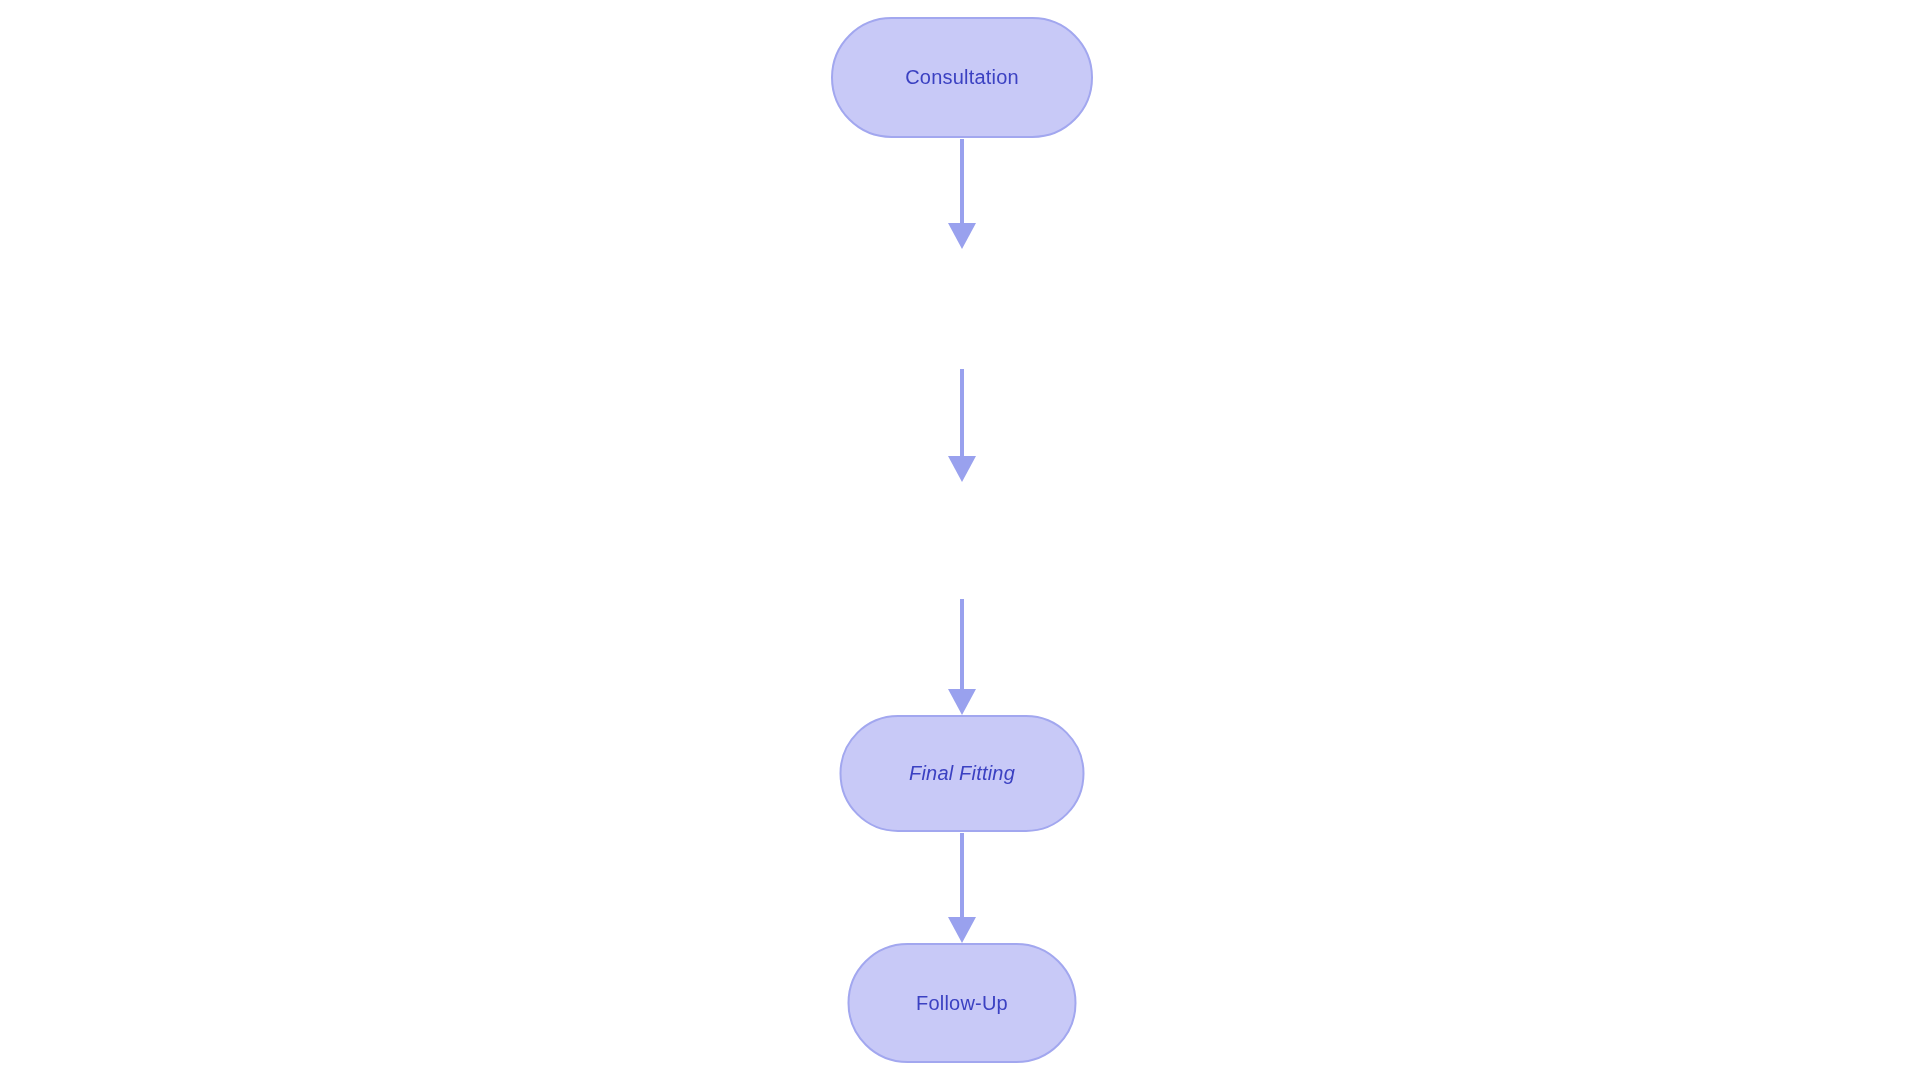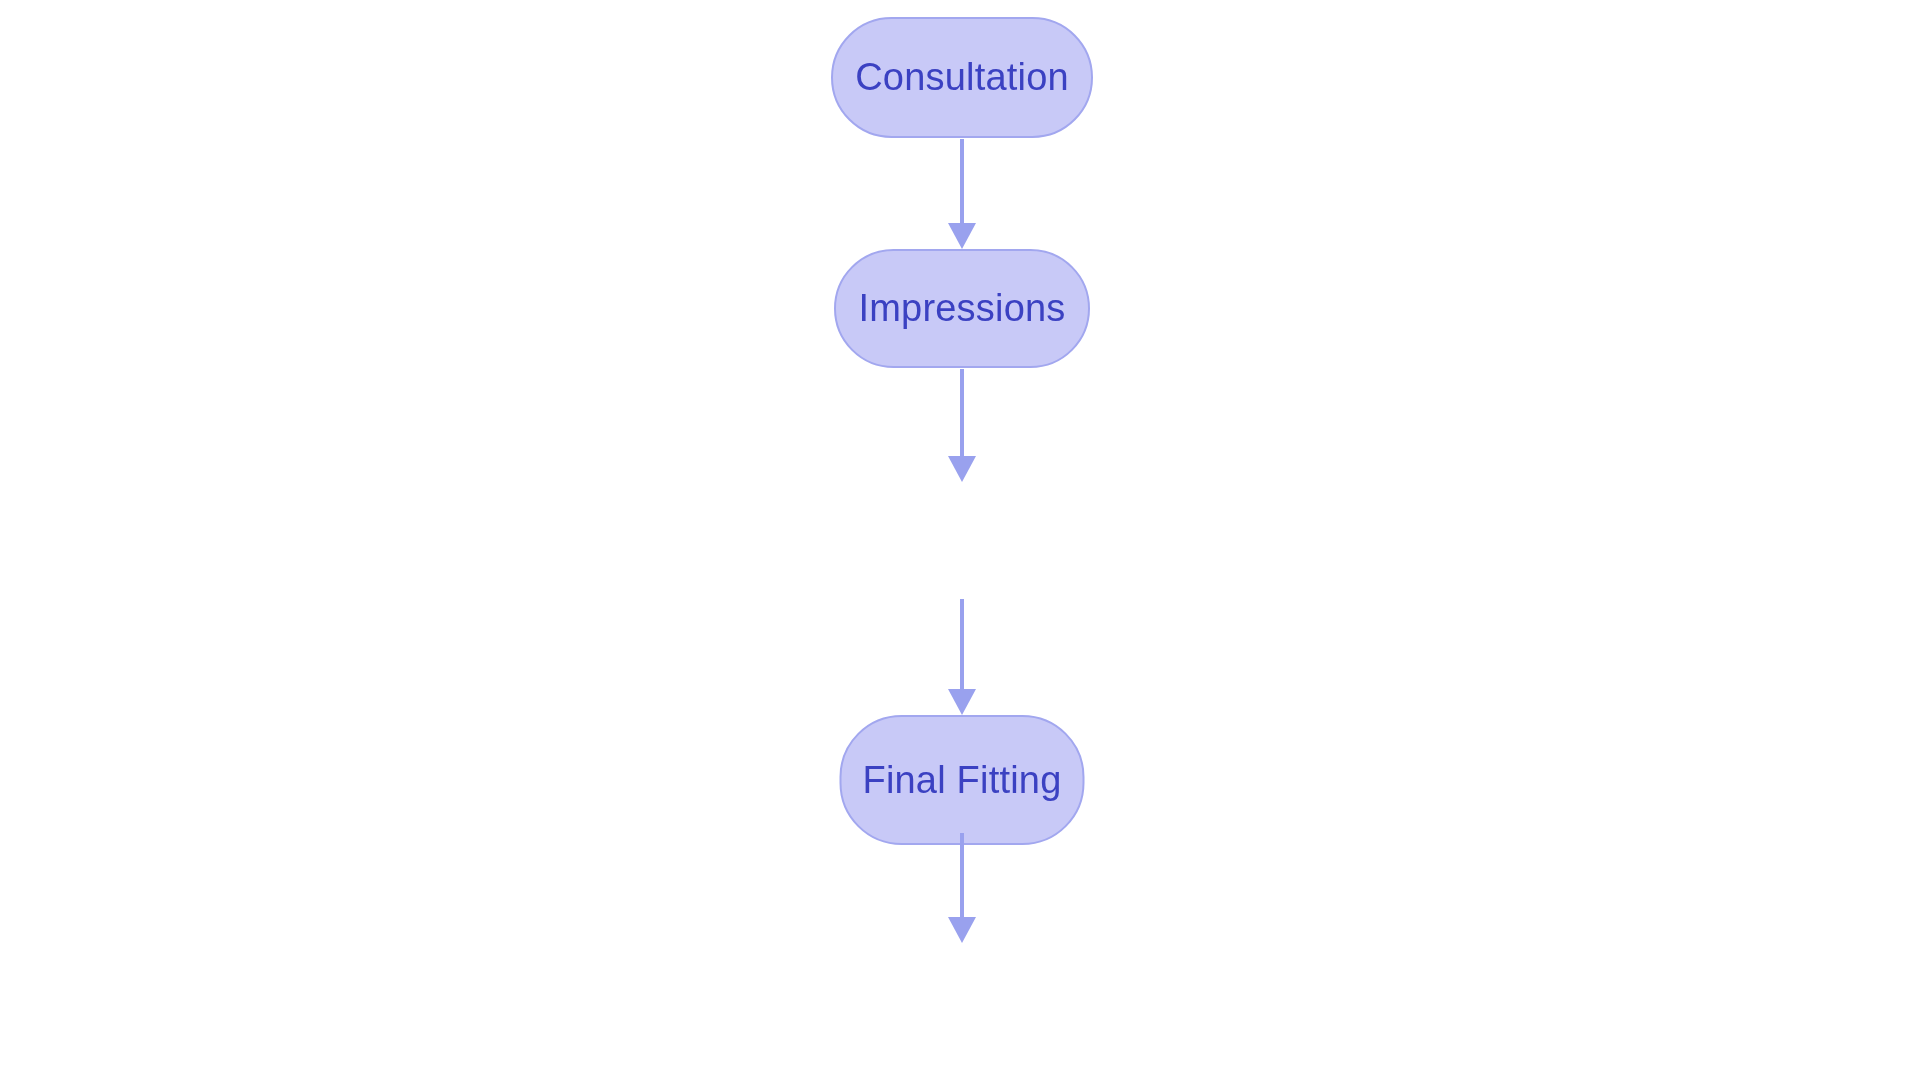--- a/index.html
+++ b/index.html
@@ -27,28 +27,28 @@
     position: absolute;
     left: 962px;
     transform: translateX(-50%);
     background: var(--node-fill);
     border: 2px solid var(--node-border);
     border-radius: 62px;
     display: flex;
     align-items: center;
     justify-content: center;
     color: var(--text-color);
-    font-size: 38px;
+    font-size: 20px;
     letter-spacing: 0.2px;
     white-space: nowrap;
   }
   .node-1 { top: 17px;  width: 262px; height: 121px; }
   .node-2 { top: 249px; width: 256px; height: 119px; }
   .node-3 { top: 482px; width: 166px; height: 116px; }
-  .node-4 { top: 715px; width: 245px; height: 130px; }
+  .node-4 { top: 715px; width: 245px; height: 117px; font-style: italic; }
   .node-5 { top: 943px; width: 229px; height: 120px; }
 
   .arrow {
     position: absolute;
     left: 948px;
     width: 28px;
   }
   .arrow-1 { top: 139px; height: 110px; }
   .arrow-2 { top: 369px; height: 113px; }
   .arrow-3 { top: 599px; height: 116px; }
@@ -79,23 +79,20 @@
 
   <div class="node node-1">
     <span>Consultation</span>
   </div>
 
   <div class="arrow arrow-1">
     <div class="shaft"></div>
     <div class="head"></div>
   </div>
 
-  <div class="node node-2">
-    <span>Impressions</span>
-  </div>
 
   <div class="arrow arrow-2">
     <div class="shaft"></div>
     <div class="head"></div>
   </div>
 
 
   <div class="arrow arrow-3">
     <div class="shaft"></div>
     <div class="head"></div>
@@ -103,14 +100,17 @@
 
   <div class="node node-4">
     <span>Final Fitting</span>
   </div>
 
   <div class="arrow arrow-4">
     <div class="shaft"></div>
     <div class="head"></div>
   </div>
 
+  <div class="node node-5">
+    <span>Follow-Up</span>
+  </div>
 
 </div>
 
 </body></html>

